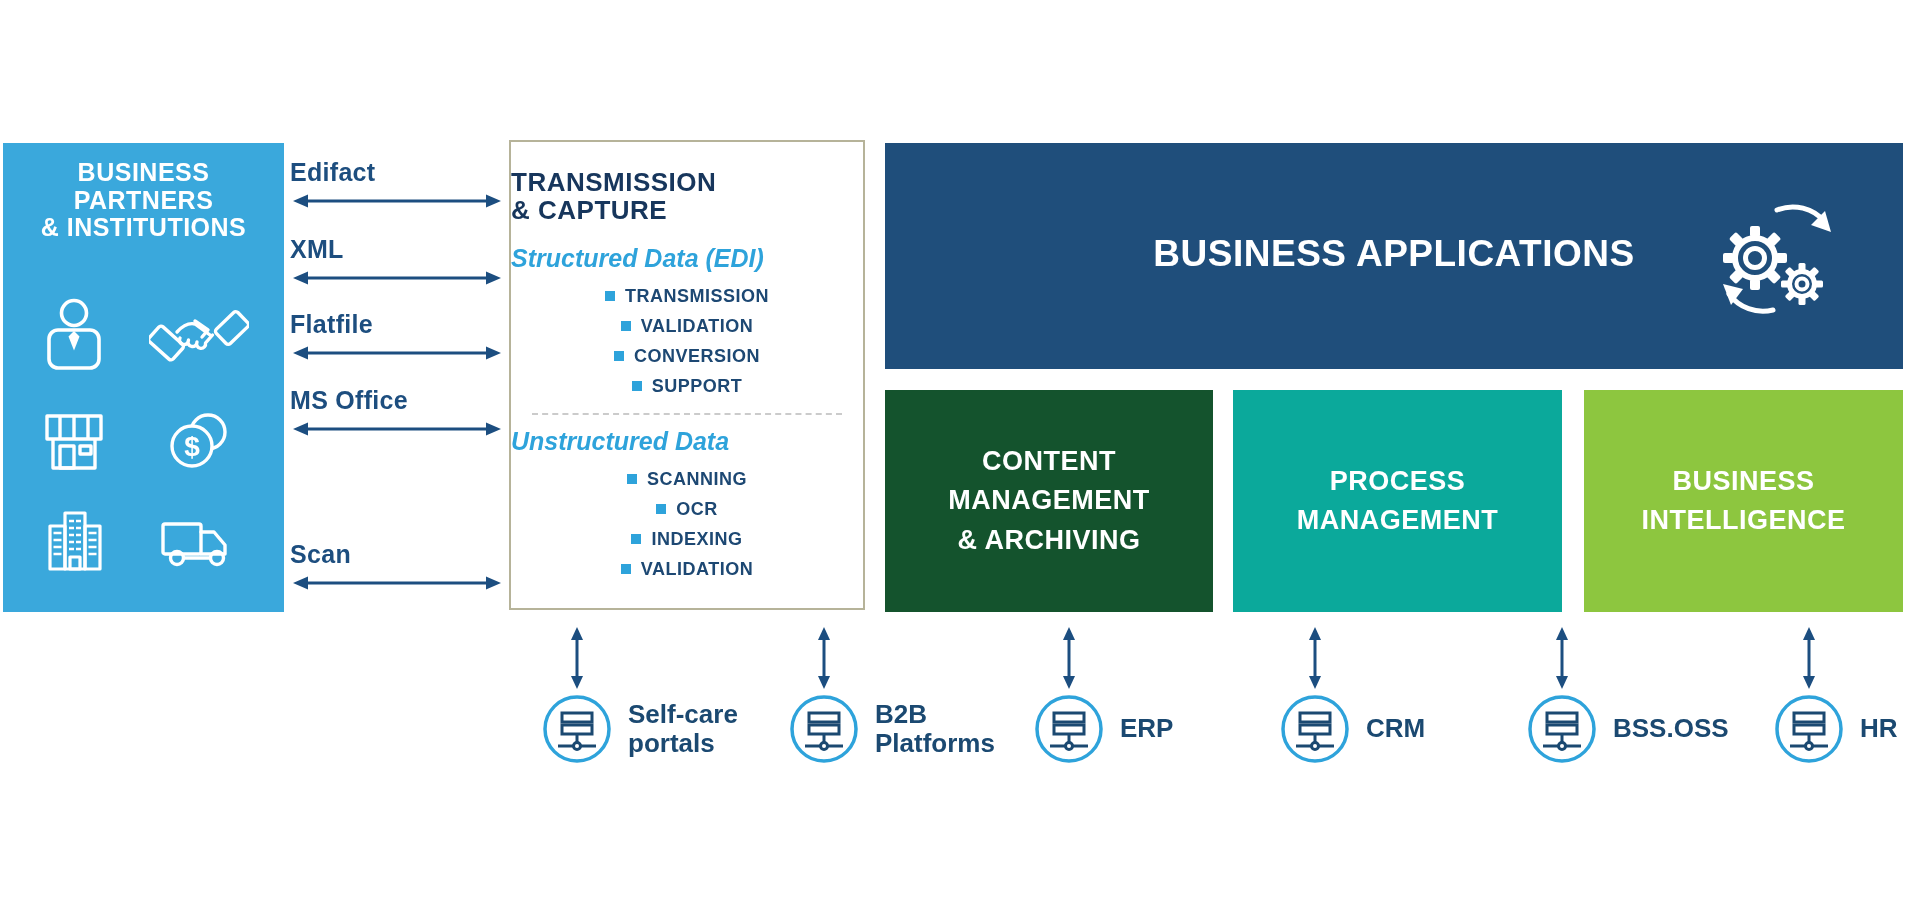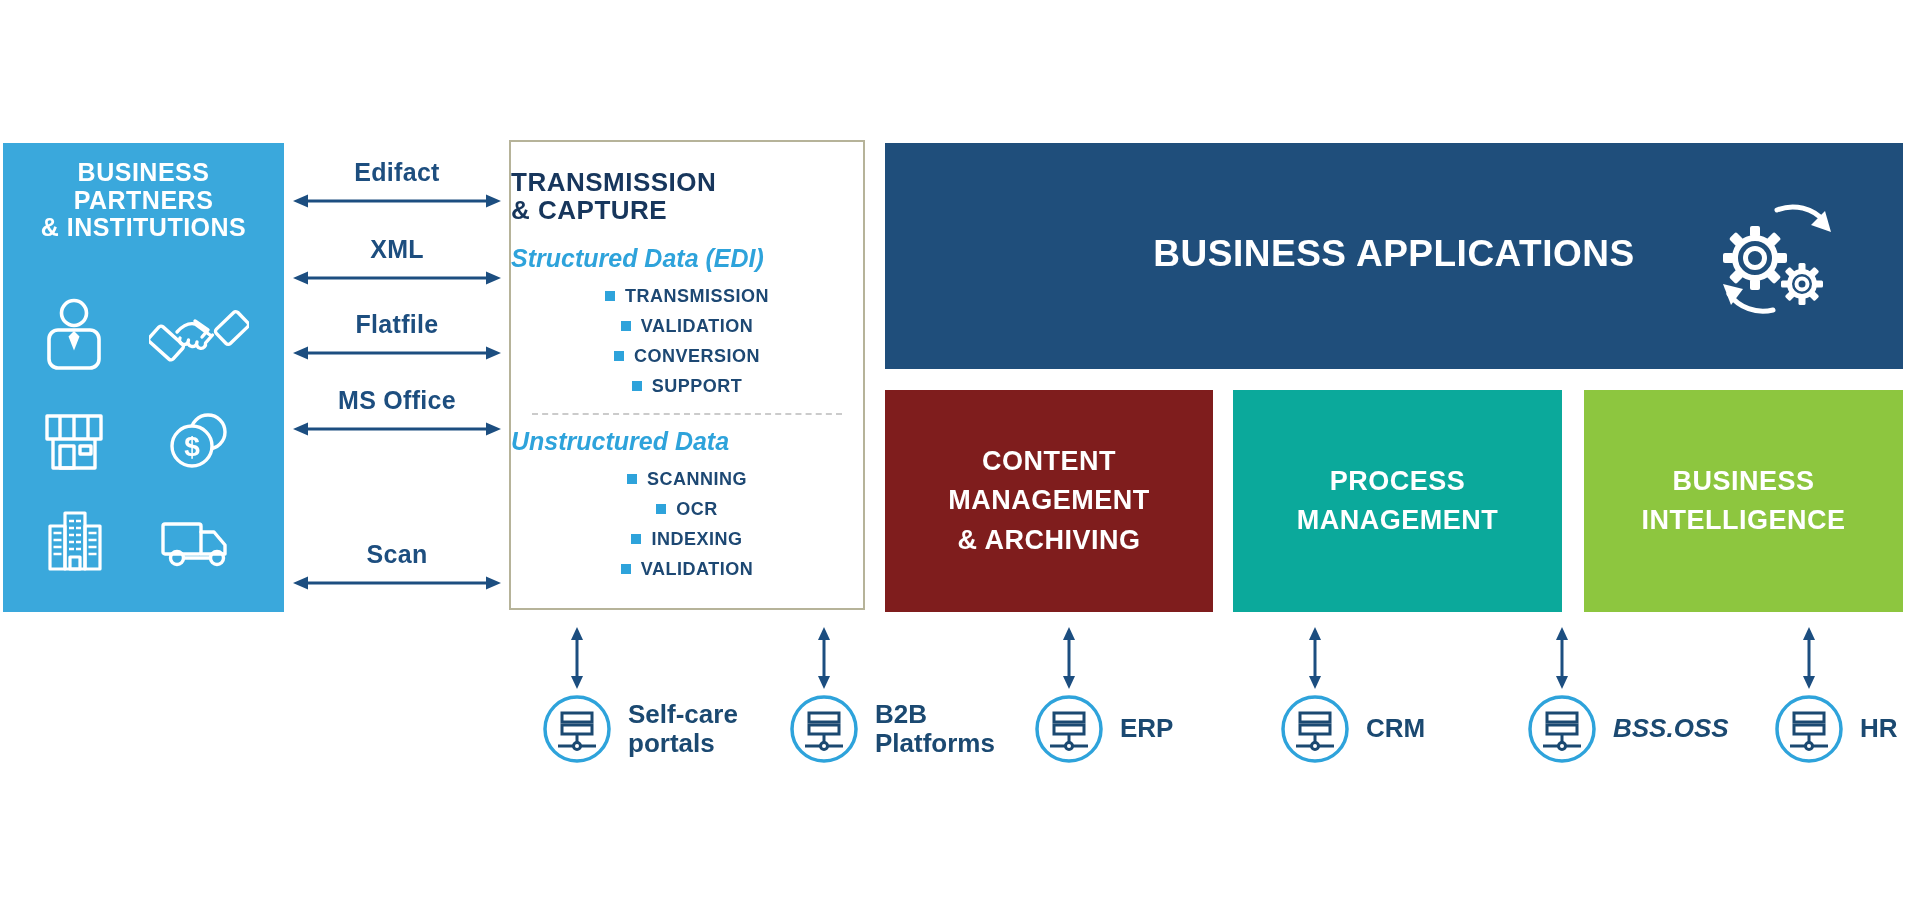--- a/index.html
+++ b/index.html
@@ -7,21 +7,21 @@
   body { font-family:"Liberation Sans", sans-serif; }
   .canvas { position:relative; width:1914px; height:910px; background:#fff; overflow:hidden; }
 
   
   .partners-box { position:absolute; left:3px; top:143px; width:281px; height:469px; background:#3AA8DC; }
   .partners-title { padding-top:16px; text-align:center; color:#fff; font-size:25px; line-height:1.1;
                     font-weight:800; letter-spacing:.5px; white-space:pre-line; }
   .picon { position:absolute; }
 
   
-  .channel-item { position:absolute; left:290px; width:214px; height:58px; text-align:center; }
+  .channel-item { position:absolute; left:290px; width:214px; height:58px; text-align:left; }
   .channel-label { color:#1D4E7F; font-size:25px; font-weight:600; letter-spacing:.3px; }
   .channel-arrow { display:block; margin:6px auto 0 auto; }
 
   
   .tc-box { position:absolute; left:509px; top:140px; width:356px; height:470px; background:#fff;
             border:2px solid #B6B399; text-align:left; }
   .tc-title { margin-top:26px; color:#17365C; font-size:26px; line-height:1.08; font-weight:800;
               letter-spacing:.5px; white-space:pre-line; }
   .tc-heading { margin-top:20px; color:#2EA3DB; font-size:25px; font-weight:600;font-style:italic; }
   .tc-heading.second { margin-top:12px; }
@@ -32,21 +32,21 @@
   .tc-divider { width:88%; margin:12px auto 0 auto; border-top:2px dashed #CBCBCB; }
 
   
   .apps-banner { position:absolute; left:885px; top:143px; width:1018px; height:226px; background:#1F4E7B;padding-left:35px; }
   .apps-title { position:absolute; left:0; right:0; top:50%; transform:translateY(-54%);
                 text-align:center; color:#fff; font-size:37px; font-weight:800; letter-spacing:.5px; }
   .gears-icon { position:absolute; right:62px; top:50%; transform:translateY(-50%); }
 
   
   .app-box { position:absolute; top:390px; height:222px; display:flex; align-items:center; justify-content:center; }
-  .app-box-content { left:885px; width:328px; background:#7f1d1d; }
+  .app-box-content { left:885px; width:328px; background:#14532d; }
   .app-box-process { left:1233px; width:329px; background:#0BA99B; }
   .app-box-bi      { left:1584px; width:319px; background:#8DC63F; }
   .app-box-label { color:#fff; font-size:27px; line-height:1.45; font-weight:800; letter-spacing:.5px;
                    text-align:center; white-space:pre-line; }
 
   
   .system-arrow { position:absolute; top:627px; }
   .system-circle { position:absolute; top:694px; }
   .system-label { position:absolute; top:694px; height:70px; display:flex; align-items:center;
                   color:#1B4971; font-size:26px; line-height:1.12; font-weight:600; white-space:pre-line; }
@@ -354,16 +354,16 @@
         <path d="M16,52 h15.5 M38.5,52 h15.5"></path>
     </g>
   </svg>
 
   <div class="system-label" style="left:628px;">Self-care
 portals</div>
   <div class="system-label" style="left:875px;">B2B
 Platforms</div>
   <div class="system-label" style="left:1120px;">ERP</div>
   <div class="system-label" style="left:1366px;">CRM</div>
-  <div class="system-label" style="left:1613px;font-style:italic;">BSS.OSS</div>
+  <div class="system-label" style="left:1613px;">BSS.OSS</div>
   <div class="system-label" style="left:1860px;">HR</div>
 
 </div>
 
 </body></html>

